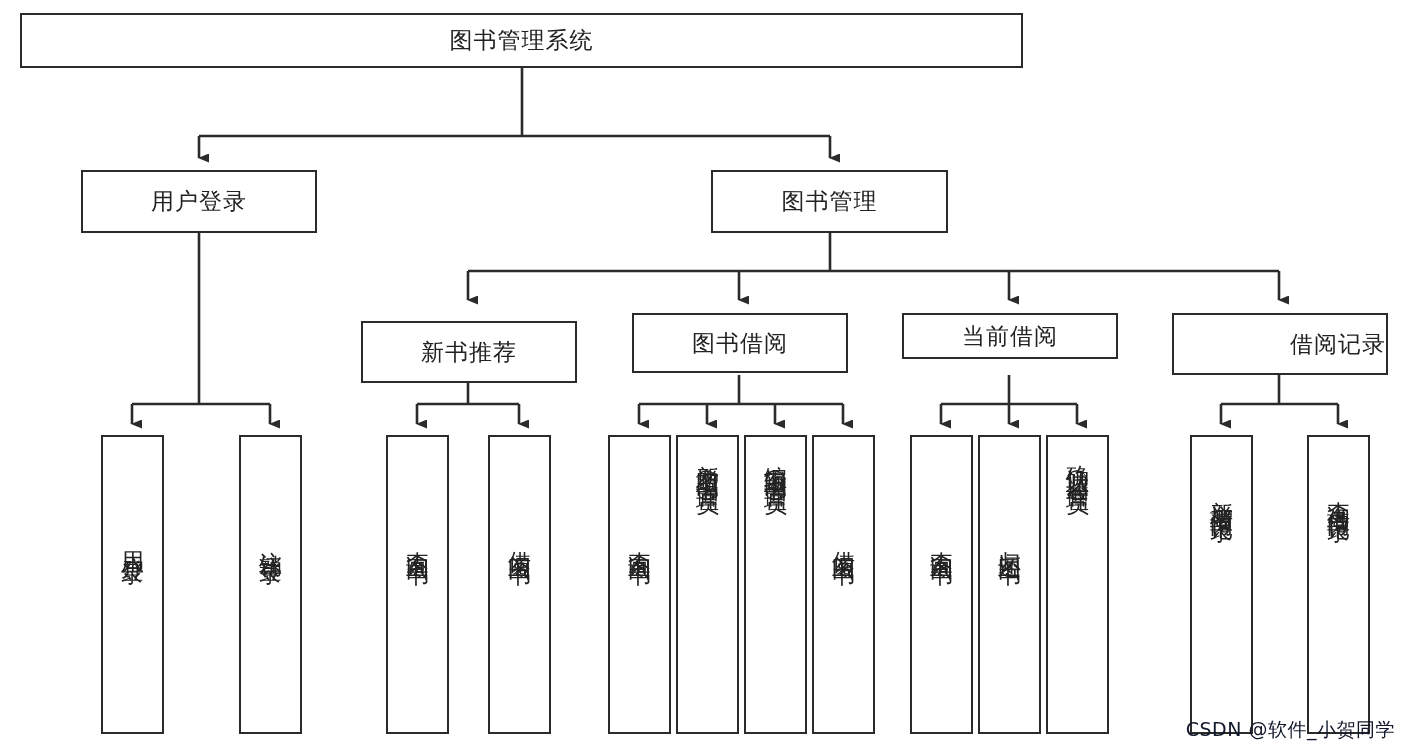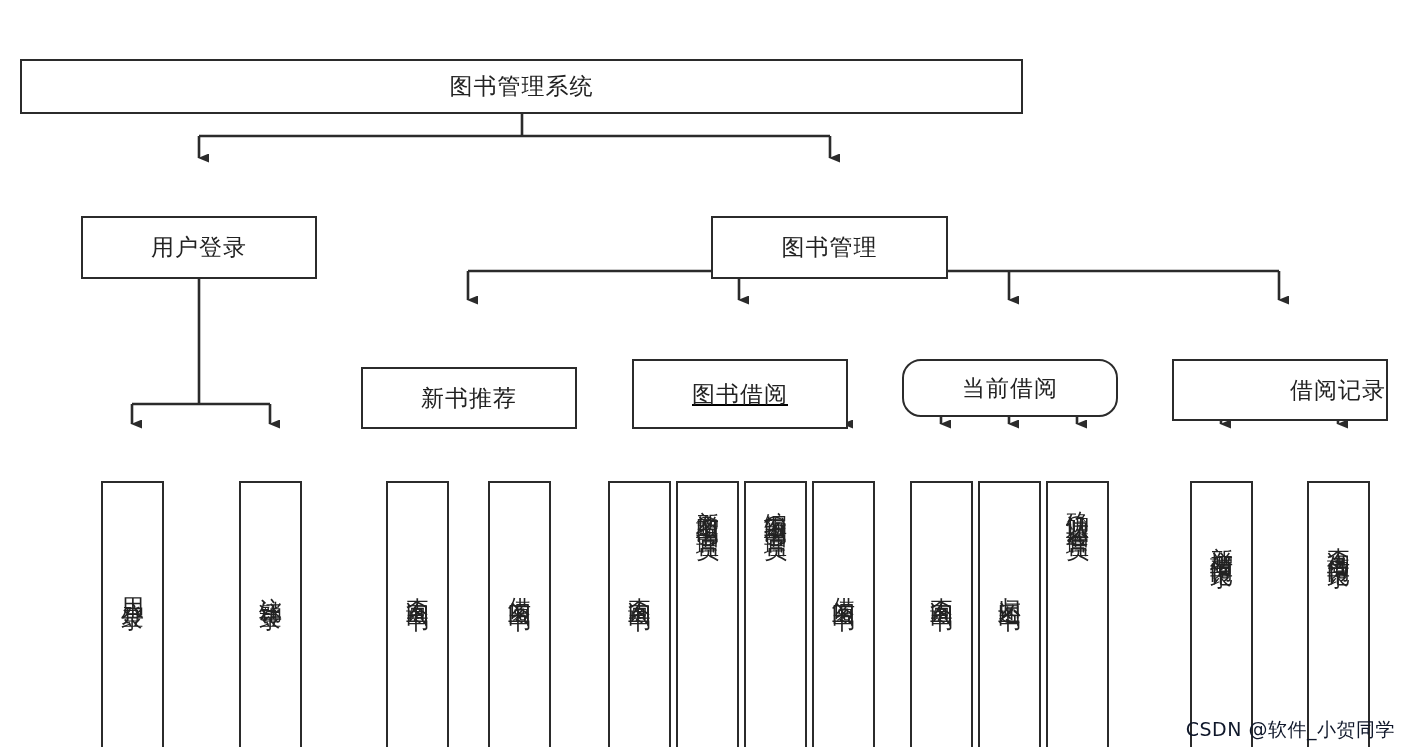--- a/index.html
+++ b/index.html
@@ -28,21 +28,20 @@
   }
   .node {
     position: absolute;
     box-sizing: border-box;
     background: #ffffff;
     border: 2px solid #2b2b2b;
     display: flex;
     align-items: center;
     justify-content: center;
     z-index: 2;
-    margin-top: 46px;
   }
   .node-label {
     color: #222222;
     line-height: 1.05;
     text-align: center;
     white-space: pre;
   }
   .node-root .node-label,
   .node-l1 .node-label,
   .node-l2 .node-label {
@@ -147,25 +146,25 @@
   </div>
 
   <div class="node node-l1" style="left:711px; top:170px; width:237px; height:63px;">
     <span class="node-label">图书管理</span>
   </div>
 
   <div class="node node-l2" style="left:361px; top:321px; width:216px; height:62px;">
     <span class="node-label">新书推荐</span>
   </div>
 
-  <div class="node node-l2" style="left:632px; top:313px; width:216px; height:70px;text-decoration:underline;">
+  <div class="node node-l2" style="left:632px; top:313px; width:216px; height:60px;">
     <span class="node-label">图书借阅</span>
   </div>
 
-  <div class="node node-l2" style="left:902px; top:313px; width:216px; height:58px;border-radius:19px;">
+  <div class="node node-l2" style="left:902px; top:313px; width:216px; height:46px;">
     <span class="node-label">当前借阅</span>
   </div>
 
   <div class="node node-l2" style="left:1172px; top:313px; width:216px; height:62px;justify-content:flex-end;">
     <span class="node-label">借阅记录</span>
   </div>
 
   <div class="node node-leaf leaf-mid" style="left:101px; top:435px; width:63px; height:299px;">
     <span class="node-label">用户登录</span>
   </div>

